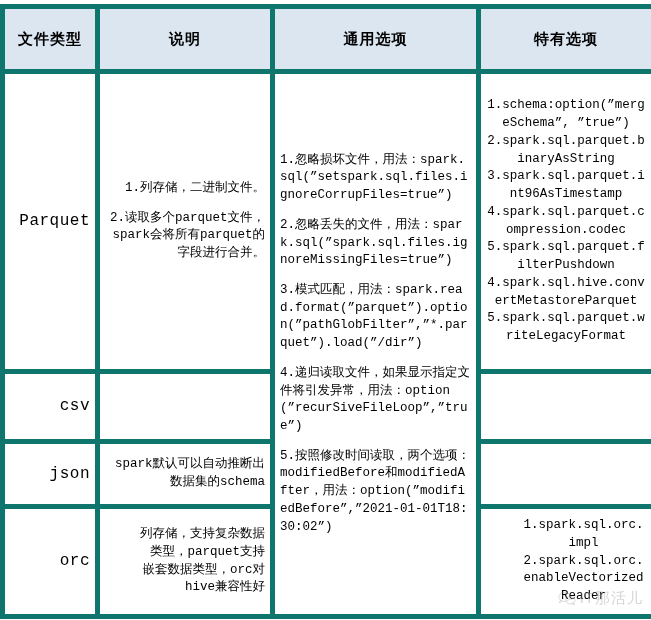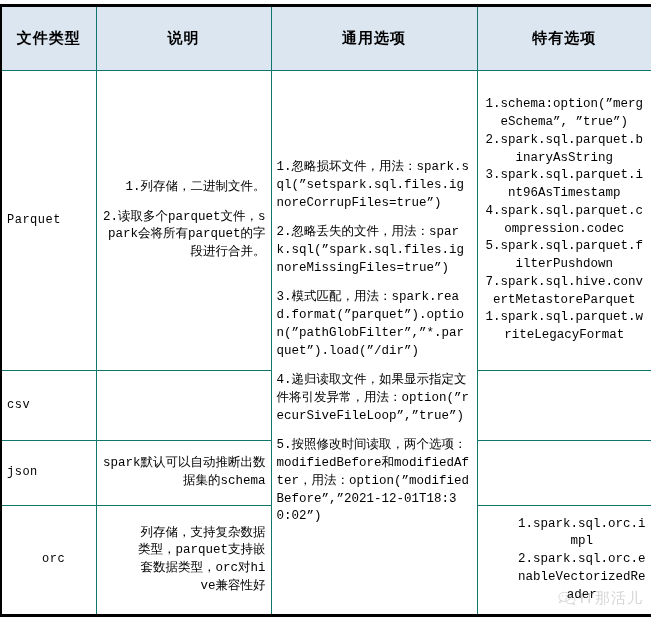--- a/index.html
+++ b/index.html
@@ -28,21 +28,21 @@
     table-layout: fixed;
     width: 651px;
     border-top: 3px solid #000;
     border-bottom: 3px solid #000;
     border-left: 2px solid #000;
     border-right: 2px solid #000;
   }
 
   table.spark-table td,
   table.spark-table th {
-    border: 1px solid #0f766e;
+    border: 5px solid #0f766e;
     vertical-align: middle;
     padding: 3px 5px;
     box-sizing: border-box;
   }
 
   
   col.c-type { width: 95px; }
   col.c-desc { width: 175px; }
   col.c-common { width: 206px; }
   col.c-special { width: 175px; }
@@ -57,22 +57,22 @@
     letter-spacing: 1px;
   }
 
   td {
     font-family: "Liberation Mono", "DejaVu Sans Mono", monospace;
     font-size: 12.5px;
     line-height: 1.42;
   }
 
   td.type-cell {
-    text-align: left;
-    font-size: 12px;
+    text-align: right;
+    font-size: 16px;
     letter-spacing: 0.5px;
   }
 
   td.desc-cell {
     text-align: right;
     vertical-align: middle;
     word-break: break-all;
   }
 
   td.common-cell {
@@ -148,30 +148,30 @@
         <td class="type-cell">Parquet</td>
         <td class="desc-cell">
           <span class="blk">1.列存储，二进制文件。</span>
           <span class="blk">2.读取多个parquet文件，spark会将所有parquet的字段进行合并。</span>
         </td>
         <td class="common-cell" rowspan="4">
           <span class="blk">1.忽略损坏文件，用法：spark.sql(”setspark.sql.files.ignoreCorrupFiles=true”)</span>
           <span class="blk">2.忽略丢失的文件，用法：spark.sql(”spark.sql.files.ignoreMissingFiles=true”)</span>
           <span class="blk">3.模式匹配，用法：spark.read.format(”parquet”).option(”pathGlobFilter”,”*.parquet”).load(”/dir”)</span>
           <span class="blk">4.递归读取文件，如果显示指定文件将引发异常，用法：option(”recurSiveFileLoop”,”true”)</span>
-          <span class="blk">5.按照修改时间读取，两个选项：modifiedBefore和modifiedAfter，用法：option(”modifiedBefore”,”2021-12-01T18:30:02”)</span>
+          <span class="blk">5.按照修改时间读取，两个选项：modifiedBefore和modifiedAfter，用法：option(”modifiedBefore”,”2021-01-01T18:30:02”)</span>
         </td>
         <td class="special-cell">
           <span class="tight">1.schema:option(”mergeSchema”, ”true”)</span>
           <span class="tight">2.spark.sql.parquet.binaryAsString</span>
           <span class="tight">3.spark.sql.parquet.int96AsTimestamp</span>
           <span class="tight">4.spark.sql.parquet.compression.codec</span>
           <span class="tight">5.spark.sql.parquet.filterPushdown</span>
-          <span class="tight">7.spark.sql.hive.convertMetastoreParquet</span>
-          <span class="tight">1.spark.sql.parquet.writeLegacyFormat</span>
+          <span class="tight">4.spark.sql.hive.convertMetastoreParquet</span>
+          <span class="tight">5.spark.sql.parquet.writeLegacyFormat</span>
         </td>
       </tr>
 
       <tr class="row-csv">
         <td class="type-cell">csv</td>
         <td class="desc-cell"></td>
         <td class="special-cell"></td>
       </tr>
 
       <tr class="row-json">

